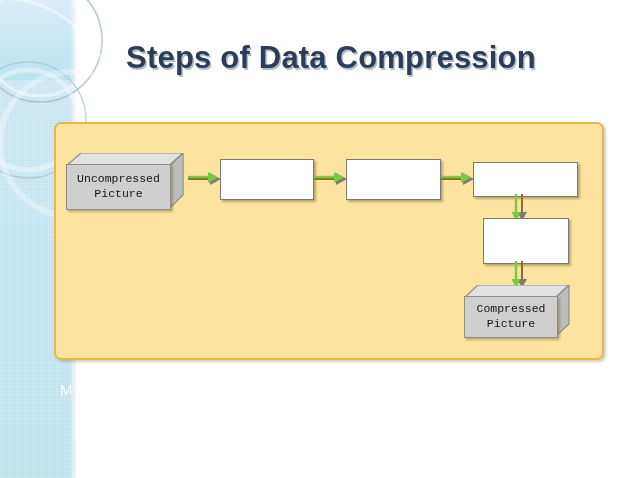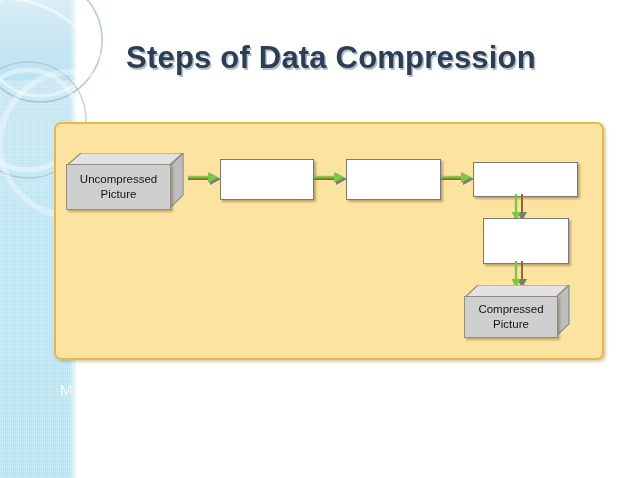--- a/index.html
+++ b/index.html
@@ -34,21 +34,21 @@
   
   .pbox{position:absolute;background:#ffffff;border:1.6px solid #7a7a72;
         box-shadow:2px 2px 2px rgba(110,90,40,.45);}
 
   
   .cube{position:absolute;}
   .cube .face{position:absolute;left:0;bottom:0;width:100%;height:calc(100% - 13px);
         background:#cfcfcf;border:1.4px solid #8d8d85;
         display:flex;flex-direction:column;align-items:center;justify-content:center;
         font-size:11.5px;color:#151515;line-height:1.28;text-align:center;
-        box-shadow:2px 2px 2px rgba(110,90,40,.40);}
+        box-shadow:2px 2px 2px rgba(110,90,40,.40);font-family:Liberation Mono, monospace;}
   .cube .top{position:absolute;left:0;top:0;width:100%;height:14px;}
   .cube .side{position:absolute;right:0;top:0;width:15px;height:100%;}
   .cube svg{display:block;}
 
   
   .arrow{position:absolute;}
   .arrow svg{display:block;overflow:visible;}
 
   
   .footer-mark{position:absolute;left:60px;top:381px;font-size:15px;color:#ffffff;

